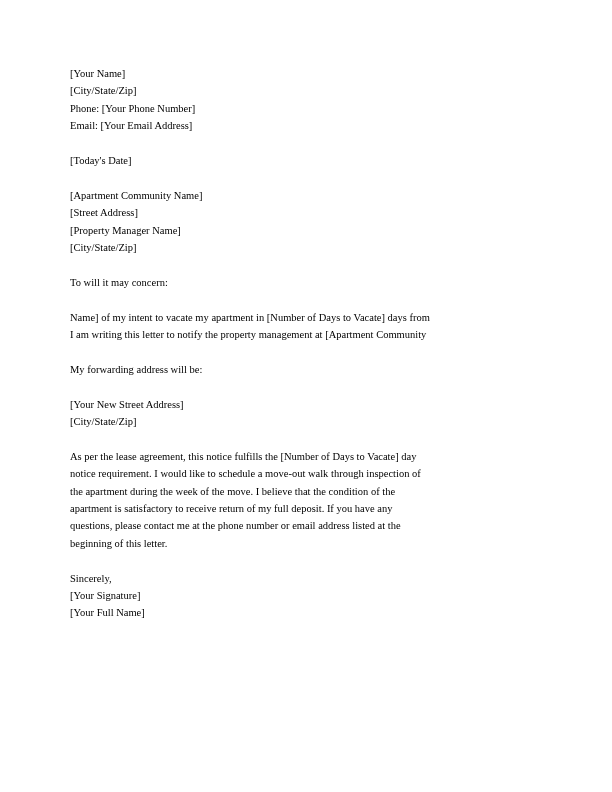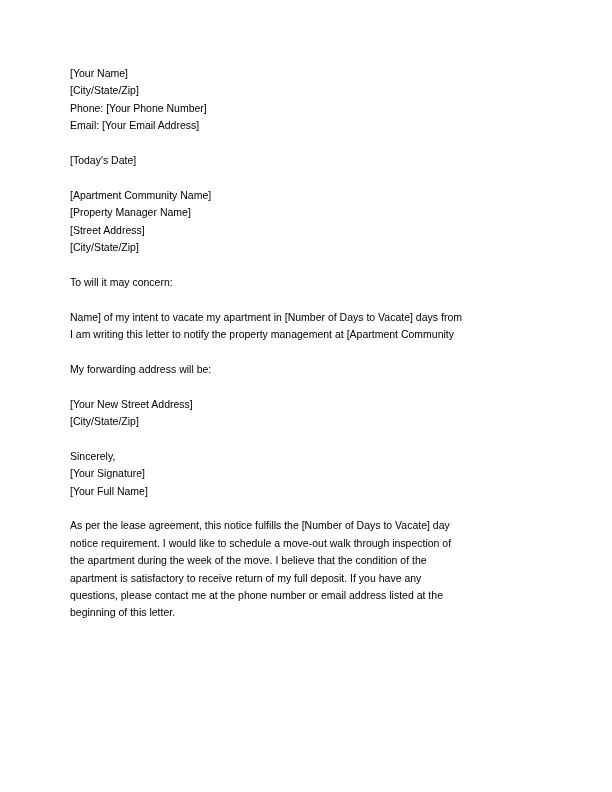--- a/index.html
+++ b/index.html
@@ -7,21 +7,21 @@
     padding: 0;
     background: #ffffff;
   }
   .page {
     position: relative;
     width: 612px;
     height: 792px;
     box-sizing: border-box;
     background: #ffffff;
     padding: 65px 40px 0 70px;
-    font-family: Liberation Sans, sans-serif;
+    font-family: Liberation Serif, serif;
     font-size: 10.5px;
     line-height: 17.4px;
     color: #000000;
     overflow: hidden;
   }
   .block {
     margin: 0 0 17.4px 0;
   }
   .line {
     white-space: pre-wrap;
@@ -36,44 +36,44 @@
       <div class="line">[Your Name]</div>
       <div class="line">[City/State/Zip]</div>
       <div class="line">Phone: [Your Phone Number]</div>
       <div class="line">Email: [Your Email Address]</div>
     </div>
   <div class="block">
       <div class="line">[Today's Date]</div>
     </div>
   <div class="block">
       <div class="line">[Apartment Community Name]</div>
+      <div class="line">[Street Address]</div>
       <div class="line">[Property Manager Name]</div>
-      <div class="line">[Street Address]</div>
       <div class="line">[City/State/Zip]</div>
     </div>
   <div class="block">
       <div class="line">To will it may concern:</div>
     </div>
   <div class="block">
       <div class="line">Name] of my intent to vacate my apartment in [Number of Days to Vacate] days from</div>
       <div class="line">I am writing this letter to notify the property management at [Apartment Community</div>
     </div>
   <div class="block">
       <div class="line">My forwarding address will be:</div>
     </div>
   <div class="block">
       <div class="line">[Your New Street Address]</div>
       <div class="line">[City/State/Zip]</div>
     </div>
   <div class="block">
-      <div class="line">Sincerely,</div>
-      <div class="line">[Your Signature]</div>
-      <div class="line">[Your Full Name]</div>
-    </div>
-  <div class="block">
       <div class="line">As per the lease agreement, this notice fulfills the [Number of Days to Vacate] day</div>
       <div class="line">notice requirement. I would like to schedule a move-out walk through inspection of</div>
       <div class="line">the apartment during the week of the move. I believe that the condition of the</div>
       <div class="line">apartment is satisfactory to receive return of my full deposit. If you have any</div>
       <div class="line">questions, please contact me at the phone number or email address listed at the</div>
       <div class="line">beginning of this letter.</div>
     </div>
+  <div class="block">
+      <div class="line">Sincerely,</div>
+      <div class="line">[Your Signature]</div>
+      <div class="line">[Your Full Name]</div>
+    </div>
 </div>
 
 </body></html>

